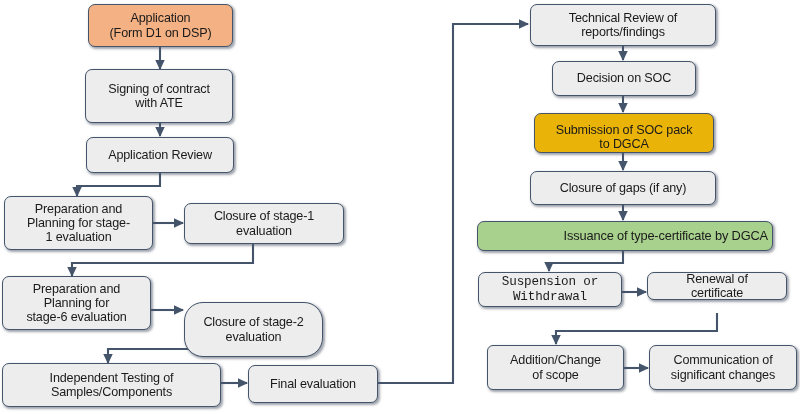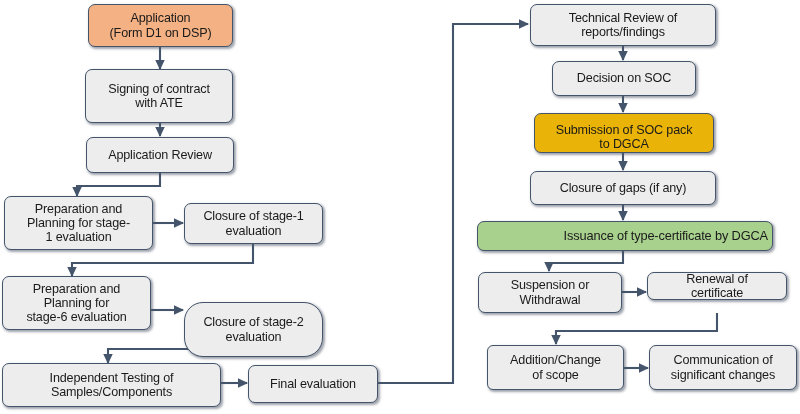--- a/index.html
+++ b/index.html
@@ -118,21 +118,21 @@
   </div>
 
   <div class="node" style="left:4px; top:196px; width:149px; height:54px;">
     <span>
       <span>Preparation and</span>
       <span>Planning for stage-</span>
       <span>1 evaluation</span>
     </span>
   </div>
 
-  <div class="node" style="left:184px; top:203px; width:139px; height:41px;">
+  <div class="node" style="left:184px; top:203px; width:160px; height:41px;">
     <span>
       <span>Closure of stage-1</span>
       <span>evaluation</span>
     </span>
   </div>
 
   <div class="node" style="left:2px; top:276px; width:149px; height:54px;">
     <span>
       <span>Preparation and</span>
       <span>Planning for</span>
@@ -177,21 +177,21 @@
   </div>
 
   <div class="node" style="left:530px; top:171px; width:186px; height:34px;">
     <span>Closure of gaps (if any)</span>
   </div>
 
   <div class="node green wide" style="left:477px; top:221px; width:296px; height:30px;">
     <span>Issuance of type-certificate by DGCA</span>
   </div>
 
-  <div class="node" style="left:478px; top:272px; width:144px; height:41px;">
+  <div class="node" style="left:478px; top:272px; width:144px; height:35px;font-family:Liberation Mono, monospace;">
     <span>
       <span>Suspension or</span>
       <span>Withdrawal</span>
     </span>
   </div>
 
   <div class="node" style="left:647px; top:272px; width:140px; height:28px;justify-content:flex-end;">
     <span>
       <span>Renewal of</span>
       <span>certificate</span>

